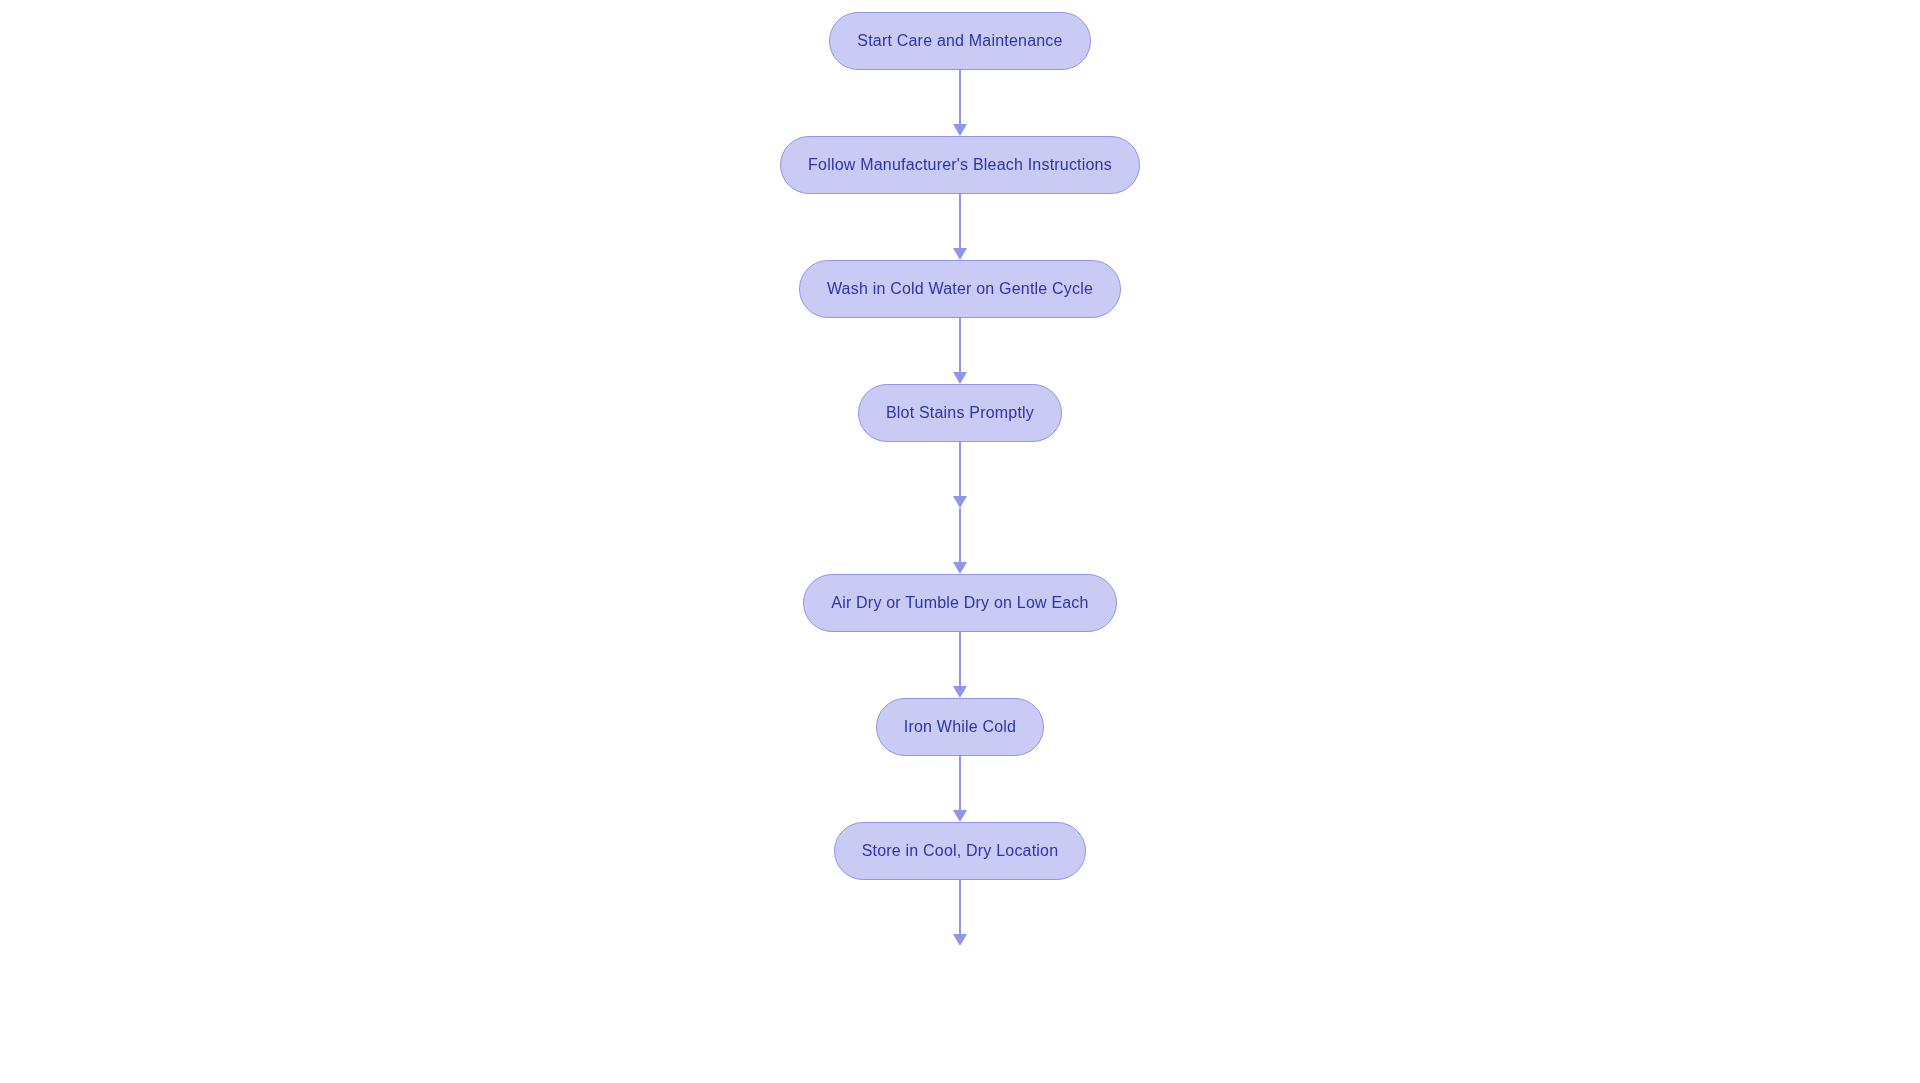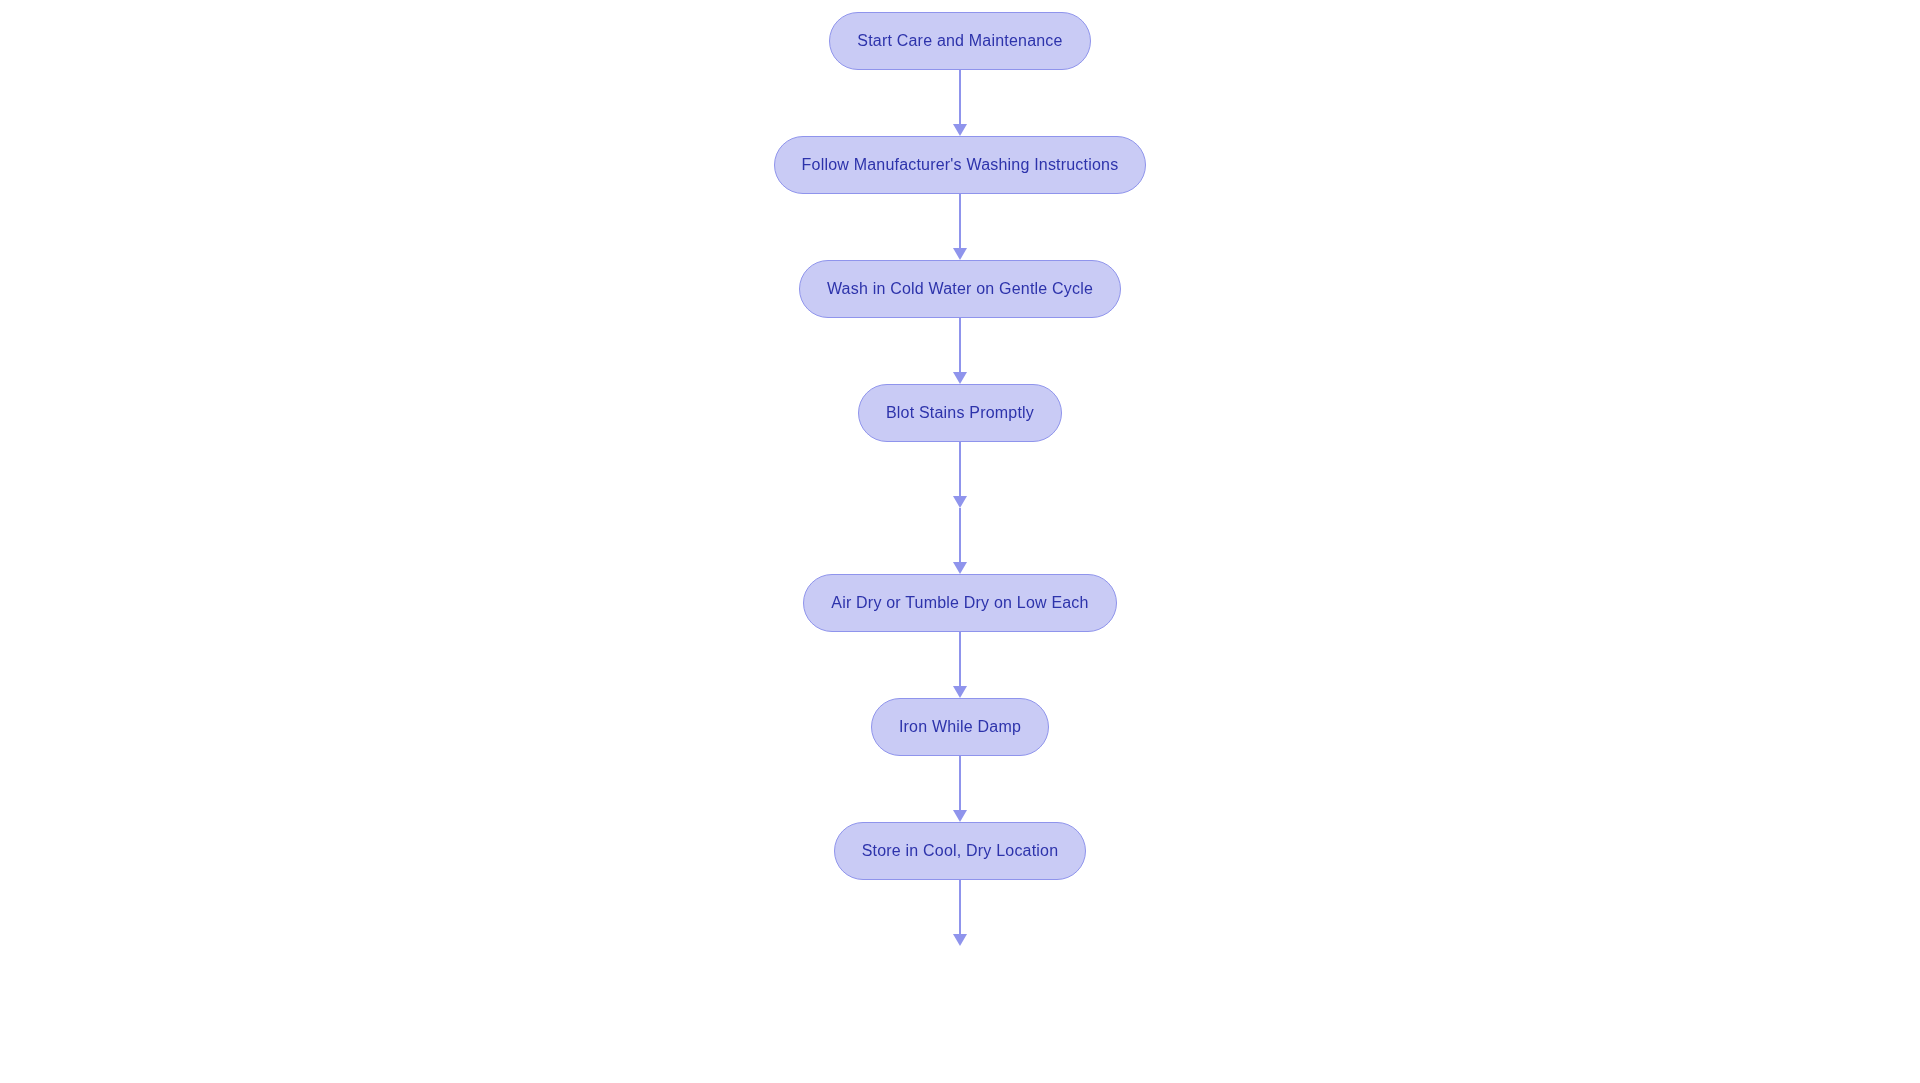--- a/index.html
+++ b/index.html
@@ -68,21 +68,21 @@
   <div class="node">
     <span>Start Care and Maintenance</span>
   </div>
 
   <div class="arrow">
     <div class="arrow-line"></div>
     <div class="arrow-head"></div>
   </div>
 
   <div class="node">
-    <span>Follow Manufacturer's Washing Instructions</span>
+    <span>Follow Manufacturer's Bleach Instructions</span>
   </div>
 
   <div class="arrow">
     <div class="arrow-line"></div>
     <div class="arrow-head"></div>
   </div>
 
   <div class="node">
     <span>Wash in Cold Water on Gentle Cycle</span>
   </div>
@@ -110,21 +110,21 @@
   <div class="node">
     <span>Air Dry or Tumble Dry on Low Each</span>
   </div>
 
   <div class="arrow">
     <div class="arrow-line"></div>
     <div class="arrow-head"></div>
   </div>
 
   <div class="node">
-    <span>Iron While Damp</span>
+    <span>Iron While Cold</span>
   </div>
 
   <div class="arrow">
     <div class="arrow-line"></div>
     <div class="arrow-head"></div>
   </div>
 
   <div class="node">
     <span>Store in Cool, Dry Location</span>
   </div>

